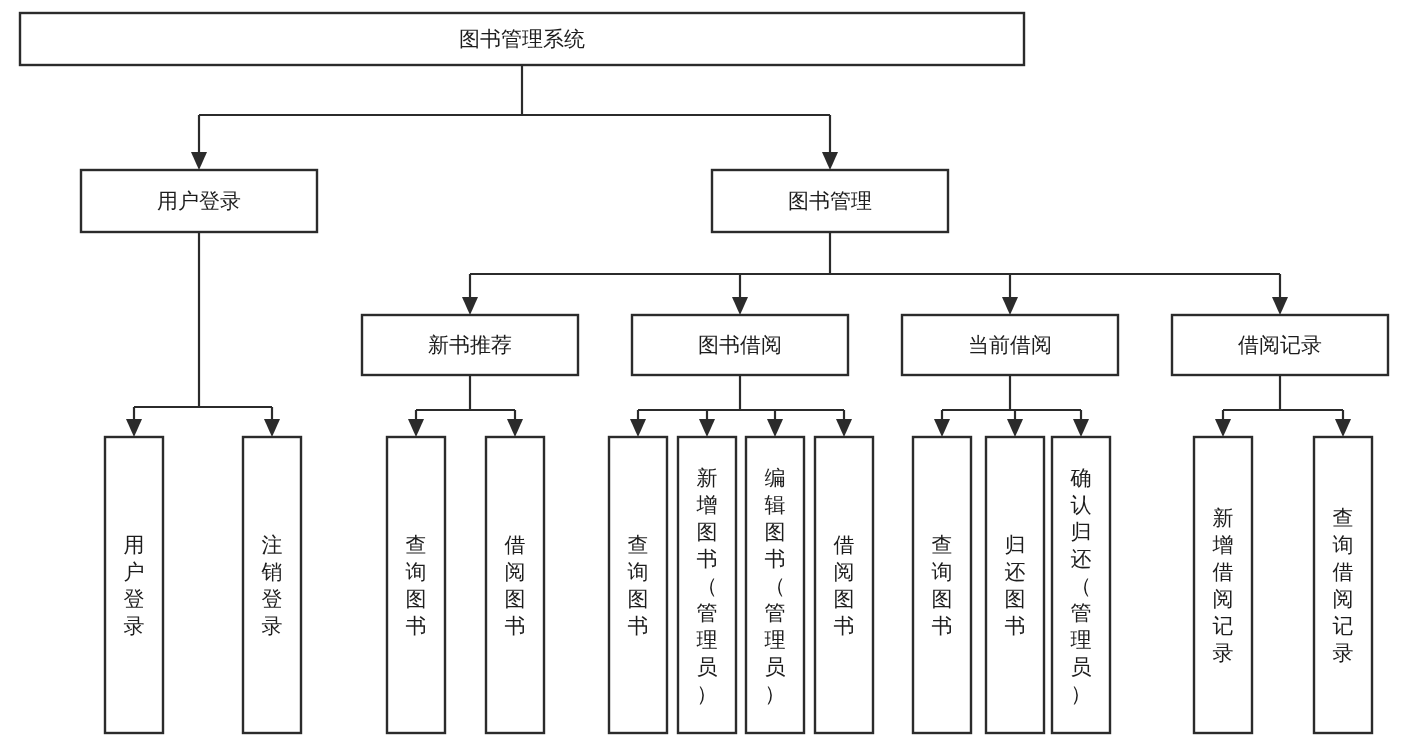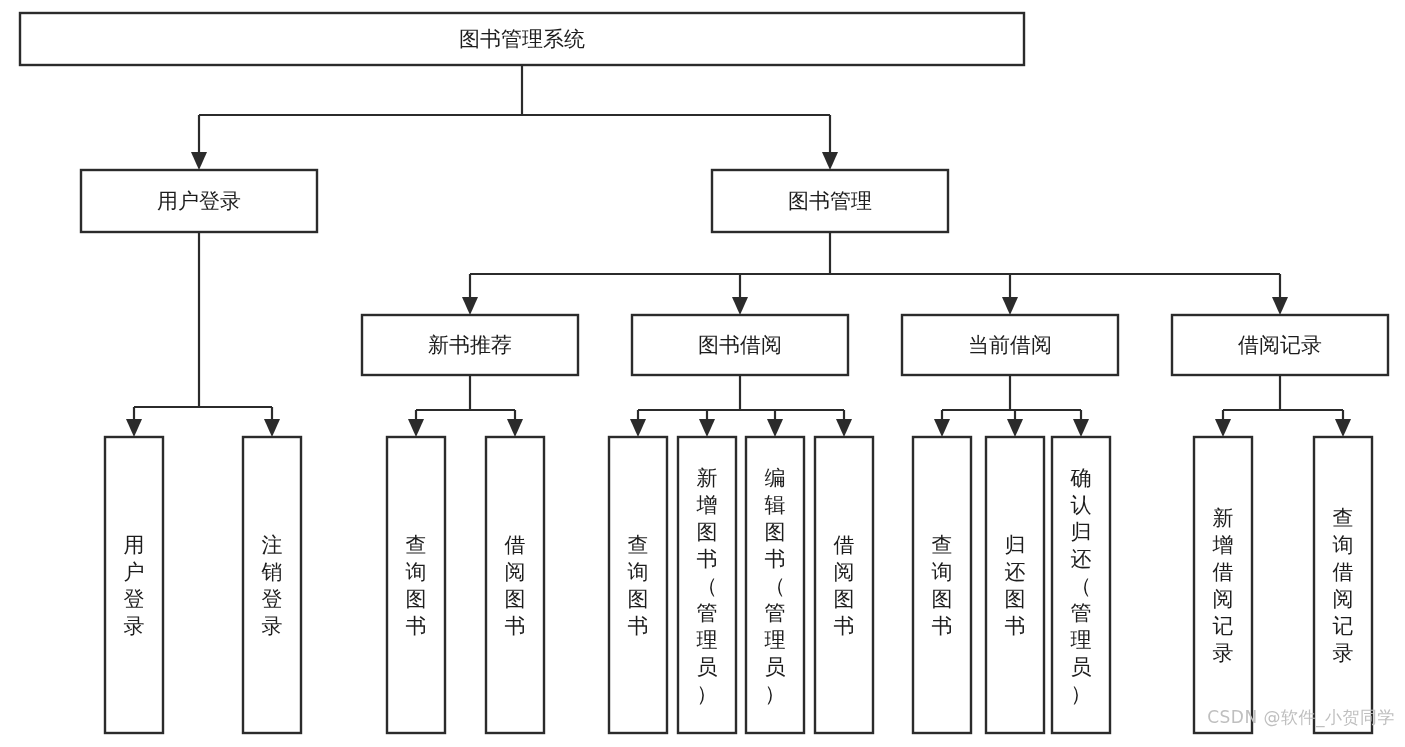--- a/index.html
+++ b/index.html
@@ -199,14 +199,13 @@
       <path d="M 1335 419 L 1351 419 L 1343 437 Z" class="arrowhead"></path>
       <g>
         <rect x="1194" y="437" width="58" height="296" class="node-rect"></rect>
         <text x="1223" class="node-label-v"><tspan x="1223" y="525.06">新</tspan><tspan x="1223" y="552.06">增</tspan><tspan x="1223" y="579.06">借</tspan><tspan x="1223" y="606.06">阅</tspan><tspan x="1223" y="633.06">记</tspan><tspan x="1223" y="660.06">录</tspan></text>
       </g>
       <g>
         <rect x="1314" y="437" width="58" height="296" class="node-rect"></rect>
         <text x="1343" class="node-label-v"><tspan x="1343" y="525.06">查</tspan><tspan x="1343" y="552.06">询</tspan><tspan x="1343" y="579.06">借</tspan><tspan x="1343" y="606.06">阅</tspan><tspan x="1343" y="633.06">记</tspan><tspan x="1343" y="660.06">录</tspan></text>
       </g>
     </svg>
-  <div class="watermark">CSDN @软件_小贺同学</div>
 </div>
 
 </body></html>

